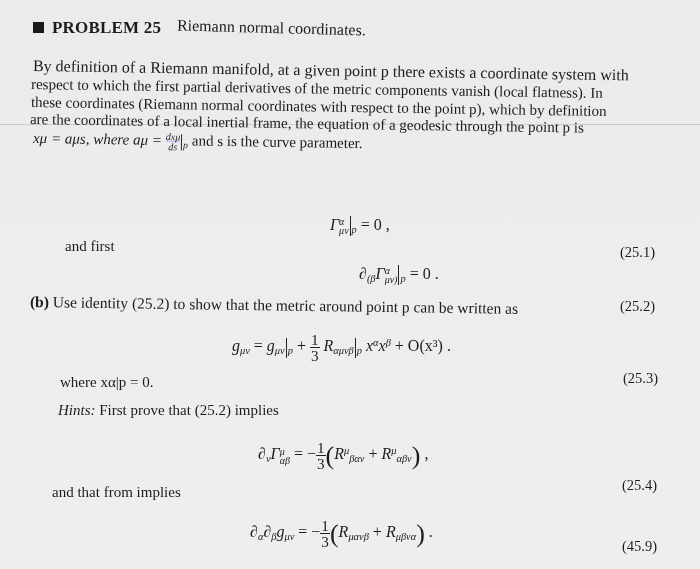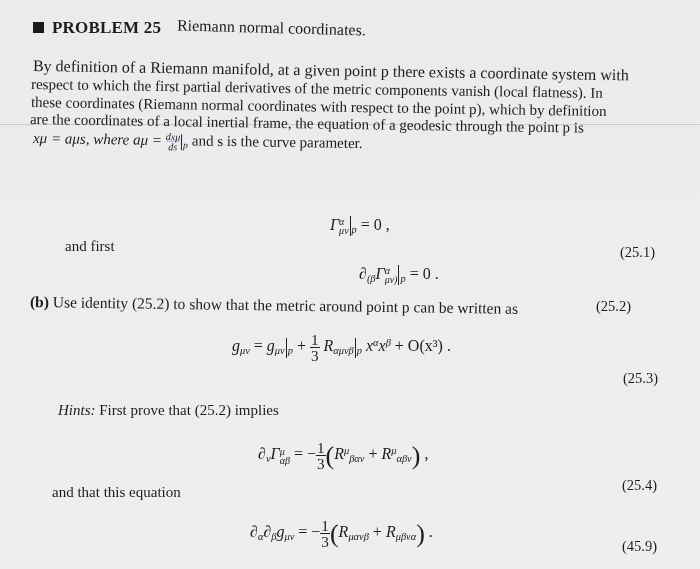--- a/index.html
+++ b/index.html
@@ -58,46 +58,47 @@
     <span>= 0 ,</span>
   </div>
   <div class="abs eqnum" style="left:620px; top:220px;">(25.1)</div>
 
   <div class="abs para" style="left:65px; top:236px;">and first</div>
 
   <div class="abs eqn" style="left:314px; top:265px;margin-left:45px;">
     <span class="i">∂</span><span class="sub">(β</span><span class="i">Γ</span><span style="display:inline-block; vertical-align:middle; line-height:0.9; font-size:10px; font-style:italic;"><span style="display:block;">α</span><span style="display:block;font-style:italic;">μν)</span></span><span class="bar"></span><span class="sub">p</span>
     <span>= 0 .</span>
   </div>
-  <div class="abs eqnum" style="left:596px; top:274px;">(25.2)</div>
+  <div class="abs eqnum" style="left:620px; top:274px;">(25.2)</div>
 
   <div class="abs para" style="left:30px; top:292px; font-size:15.5px; transform:rotate(0.8deg); transform-origin:left;">
     <span style="font-weight:bold;">(b)</span>
     <span>Use identity (25.2) to show that the metric around point p can be written as</span>
   </div>
 
   <div class="abs eqn" style="left:232px; top:332px;">
     <span class="i">g</span><span class="sub">μν</span> = <span class="i">g</span><span class="sub">μν</span><span class="bar"></span><span class="sub">p</span> +
     <span class="frac"><span class="num">1</span><span class="den">3</span></span>
     <span class="i">R</span><span class="sub">αμνβ</span><span class="bar"></span><span class="sub">p</span> <span class="i">x</span><span class="sup">α</span><span class="i">x</span><span class="sup">β</span>
     <span>+ O(x³) .</span>
   </div>
   <div class="abs eqnum" style="left:623px; top:346px;text-align:right;">(25.3)</div>
 
+  <div class="abs para" style="left:60px; top:372px;">where xα|p = 0.</div>
 
   <div class="abs para" style="left:58px; top:400px;">
     <span class="i">Hints:</span>
     <span>First prove that (25.2) implies</span>
   </div>
 
   <div class="abs eqn" style="left:258px; top:440px;">
     <span class="i">∂</span><span class="sub">ν</span><span class="i">Γ</span><span style="display:inline-block; vertical-align:middle; line-height:0.9; font-size:10px; font-style:italic;"><span style="display:block;">μ</span><span style="display:block;">αβ</span></span> = −<span class="frac"><span class="num">1</span><span class="den">3</span></span><span class="paren">(</span><span class="i">R</span><span class="sup">μ</span><span class="sub">βαν</span> + <span class="i">R</span><span class="sup">μ</span><span class="sub">αβν</span><span class="paren">)</span> ,
   </div>
   <div class="abs eqnum" style="left:622px; top:453px;">(25.4)</div>
 
-  <div class="abs para" style="left:52px; top:482px;">and that this equation</div>
+  <div class="abs para" style="left:52px; top:482px;">and that from implies</div>
 
   <div class="abs eqn" style="left:250px; top:518px;">
     <span class="i">∂</span><span class="sub">α</span><span class="i">∂</span><span class="sub">β</span><span class="i">g</span><span class="sub">μν</span> = −<span class="frac"><span class="num">1</span><span class="den">3</span></span><span class="paren">(</span><span class="i">R</span><span class="sub">μανβ</span> + <span class="i">R</span><span class="sub">μβνα</span><span class="paren">)</span> .
   </div>
   <div class="abs eqnum" style="left:622px; top:514px;">(45.9)</div>
 
 </div>
 
 </body></html>

